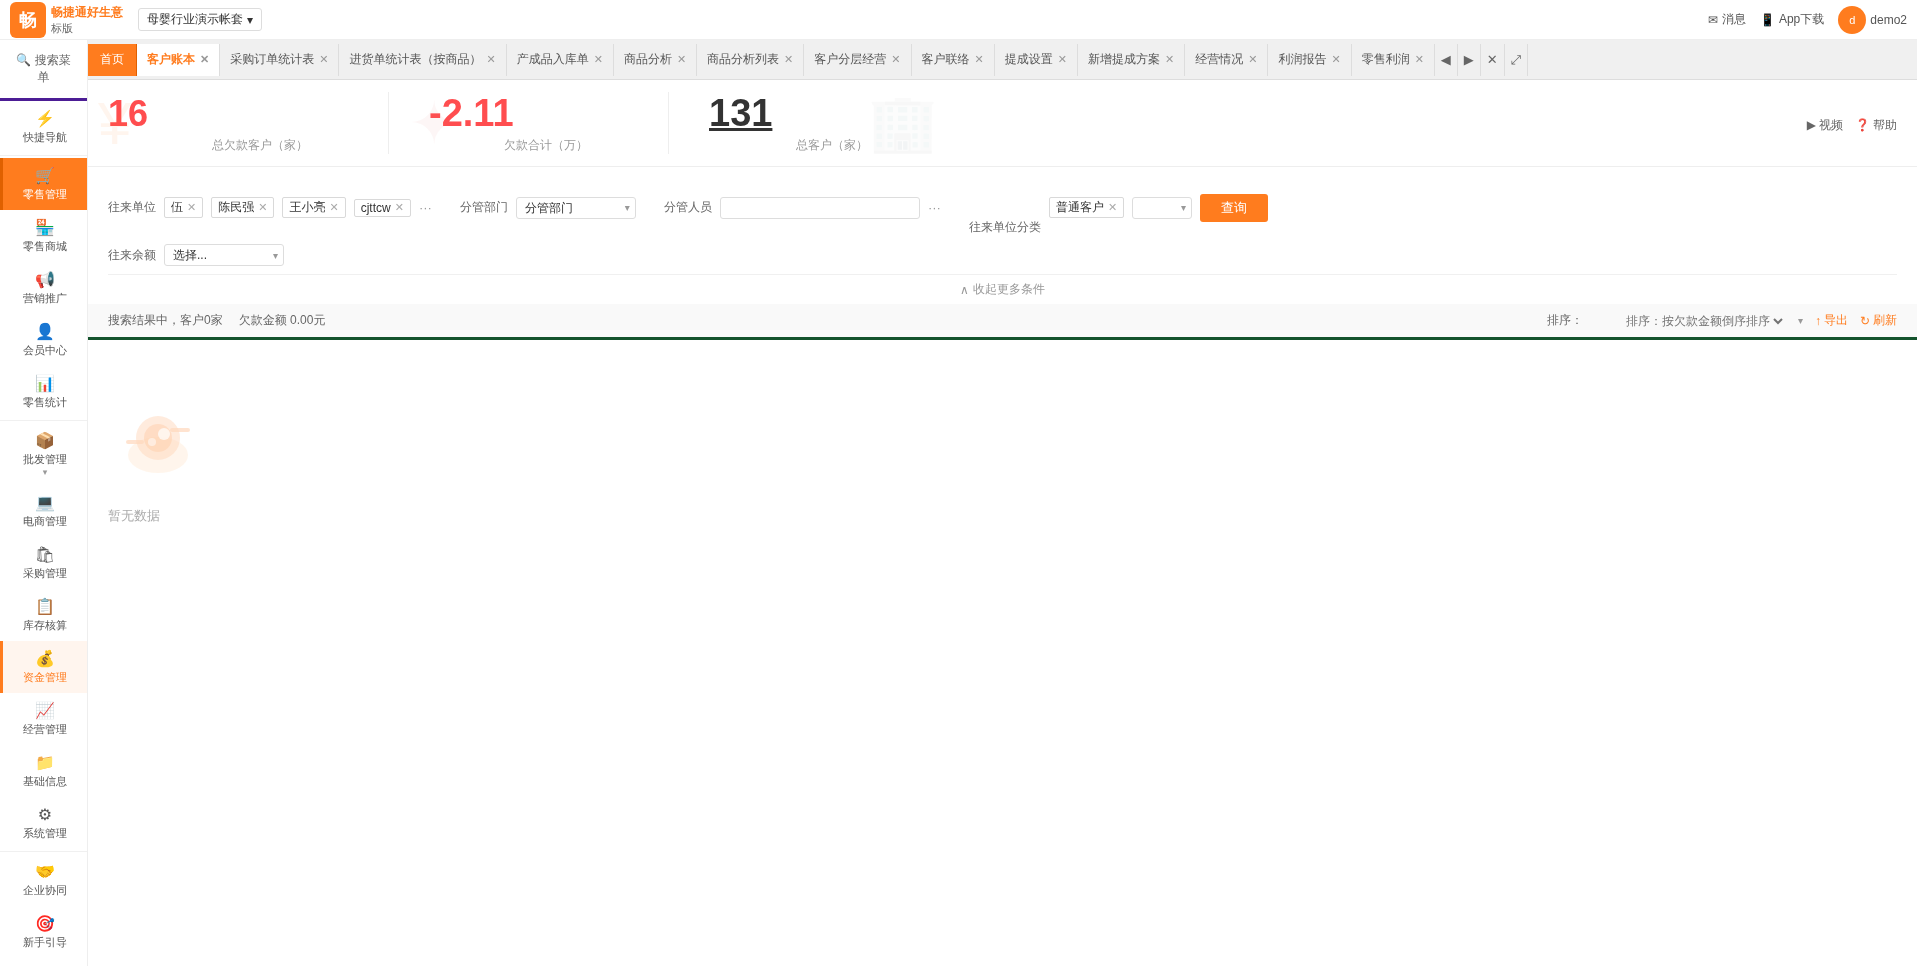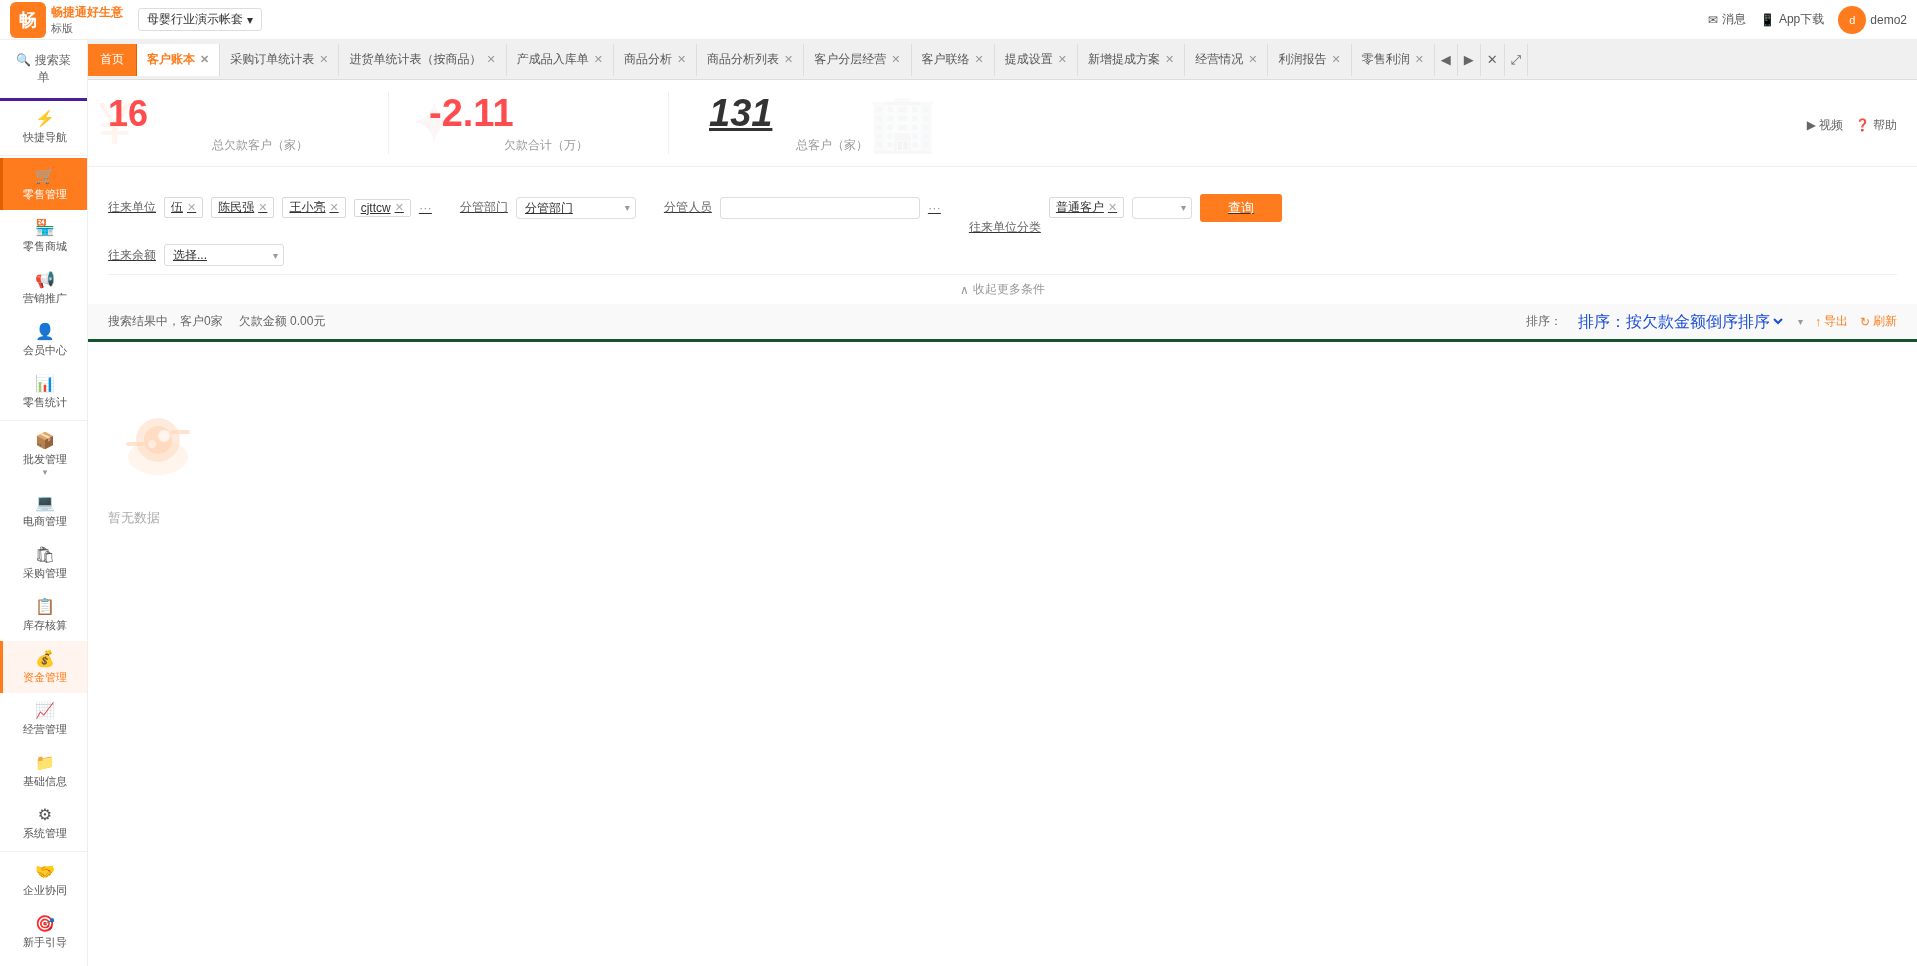--- a/index.html
+++ b/index.html
@@ -38,52 +38,52 @@
     .tab-item { display: flex; align-items: center; padding: 0 10px; height: 32px; font-size: 12px; cursor: pointer; white-space: nowrap; border-right: 1px solid #ddd; color: #555; background: #f0f0f0; }
     .tab-item.active { background: #fff; color: #ff7c1e; font-weight: bold; }
     .tab-item .tab-close { margin-left: 5px; color: #999; font-size: 11px; }
     .tab-home { padding: 0 12px; height: 32px; display: flex; align-items: center; background: #ff7c1e; color: #fff; font-size: 12px; border-right: 1px solid #e06000; }
     .tab-nav-btn { padding: 0 6px; height: 32px; display: flex; align-items: center; cursor: pointer; color: #666; border-right: 1px solid #ddd; }
 
     
     .stats-bar { display: flex; background: #fff; border-bottom: 1px solid #eee; padding: 12px 20px; align-items: center; }
     .stat-value { font-size: 36px; font-weight: bold; }
     .stat-value.red { color: #ff4d4f; }
-    .stat-value.orange { color: #333; text-decoration: underline; font-style: italic; }
+    .stat-value.orange { color: #333; text-decoration: underline; }
     .stat-label { font-size: 12px; color: #999; margin-top: 2px; text-align: right; }
     .stats-help { margin-left: auto; display: flex; gap: 12px; font-size: 12px; color: #666; align-items: flex-start; padding-top: 4px; }
     .stats-help-item { display: flex; align-items: center; gap: 3px; cursor: pointer; }
 
     
     .filter-bar { padding: 12px 20px 0; background: #fff; }
-    .filter-row { display: flex; align-items: center; flex-wrap: wrap; gap: 8px; margin-bottom: 8px; text-decoration: underline; }
+    .filter-row { display: flex; align-items: center; flex-wrap: wrap; gap: 8px; margin-bottom: 8px; }
     .filter-label { font-size: 12px; color: #666; white-space: nowrap; }
     .filter-select { border: 1px solid #ddd; border-radius: 3px; padding: 3px 24px 3px 8px; font-size: 12px; color: #333; cursor: pointer; appearance: none; background: #fff; min-width: 120px; position: relative; }
     .filter-select-wrap { position: relative; display: inline-flex; align-items: center; }
     .filter-select-arrow { position: absolute; right: 6px; color: #999; font-size: 10px; pointer-events: none; }
     .filter-input { border: 1px solid #ddd; border-radius: 3px; padding: 3px 8px; font-size: 12px; color: #333; min-width: 80px; }
     .filter-dots { color: #999; cursor: pointer; }
     .filter-expand-btn { display: flex; align-items: center; justify-content: center; gap: 4px; width: 100%; padding: 6px; font-size: 12px; color: #999; cursor: pointer; border-top: 1px solid #f0f0f0; margin-top: 4px; }
 
     
     .result-bar { display: flex; align-items: center; padding: 8px 20px; background: #f9f9f9; border-bottom: 3px solid #14532d; font-size: 12px; color: #666; }
     .result-bar-right { margin-left: auto; display: flex; align-items: center; gap: 12px; }
-    .sort-select { border: none; background: none; font-size: 16px; color: #1d4ed8; cursor: pointer; }
+    .sort-select { border: none; background: none; font-size: 12px; color: #737373; cursor: pointer; margin-left: 27px; }
     .result-action-btn { display: flex; align-items: center; gap: 3px; color: #ff7c1e; cursor: pointer; font-size: 12px; }
 
     
     .data-table { width: 100%; border-collapse: collapse; }
     .data-table th { text-align: left; padding: 10px 20px; font-size: 13px; color: #333; font-weight: 500; border-bottom: 1px solid #eee; background: #fff; }
 
     
     .empty-state { display: flex; flex-direction: column; align-items: flex-start; justify-content: center; padding: 60px 20px; }
     .empty-text { font-size: 13px; color: #aaa; }
 
     
-    .query-btn { background: #ff7c1e; color: #fff; border: none; border-radius: 3px; padding: 5px 28px; font-size: 13px; cursor: pointer; }
+    .query-btn { background: #ff7c1e; color: #fff; border: none; border-radius: 3px; padding: 5px 21px; font-size: 13px; cursor: pointer; }
 
     
     .inline-tag { display: inline-flex; align-items: center; border: 1px solid #d9d9d9; border-radius: 2px; padding: 1px 6px; font-size: 12px; color: #333; background: #fff; gap: 4px; }
     .inline-tag .x { color: #aaa; font-size: 11px; cursor: pointer; }
   </style>
 </head>
 <body>
 
 <div class="app-wrapper">
 

